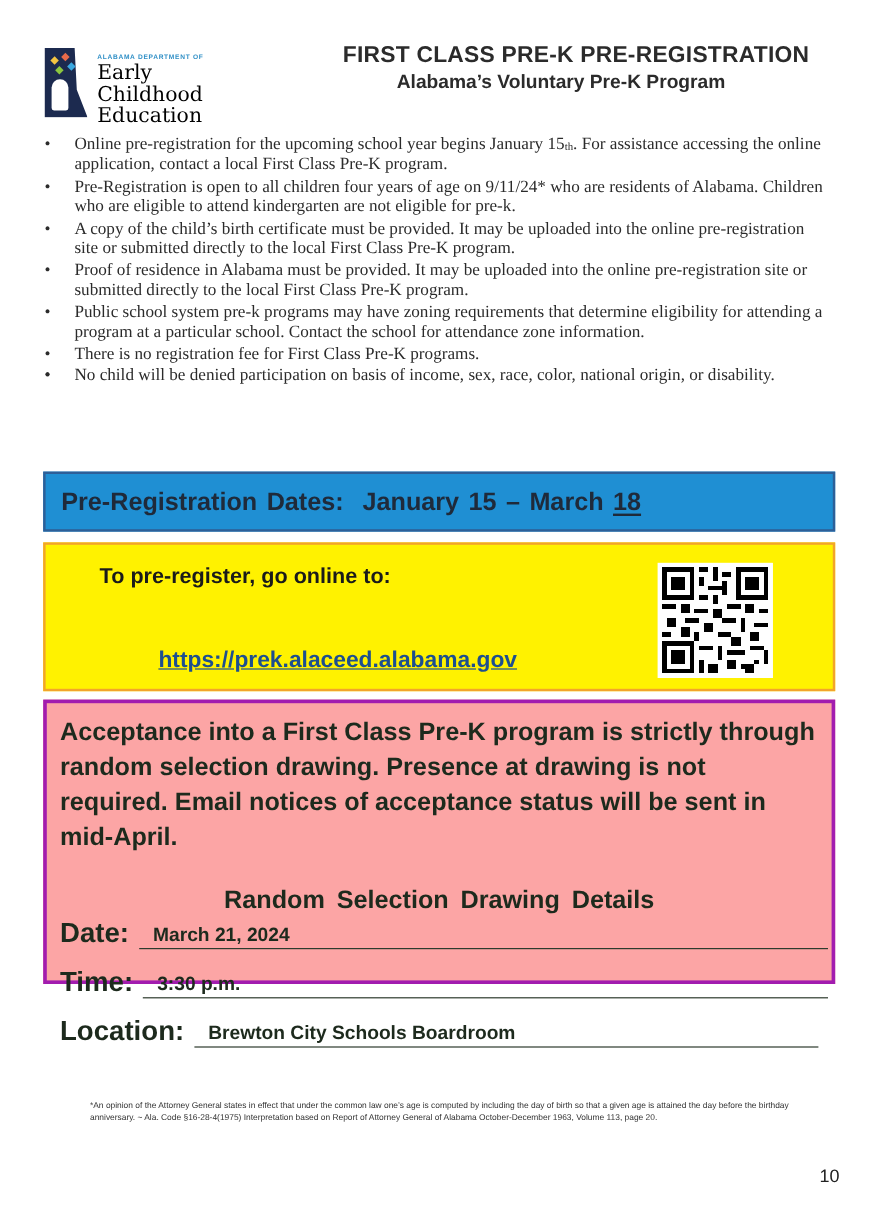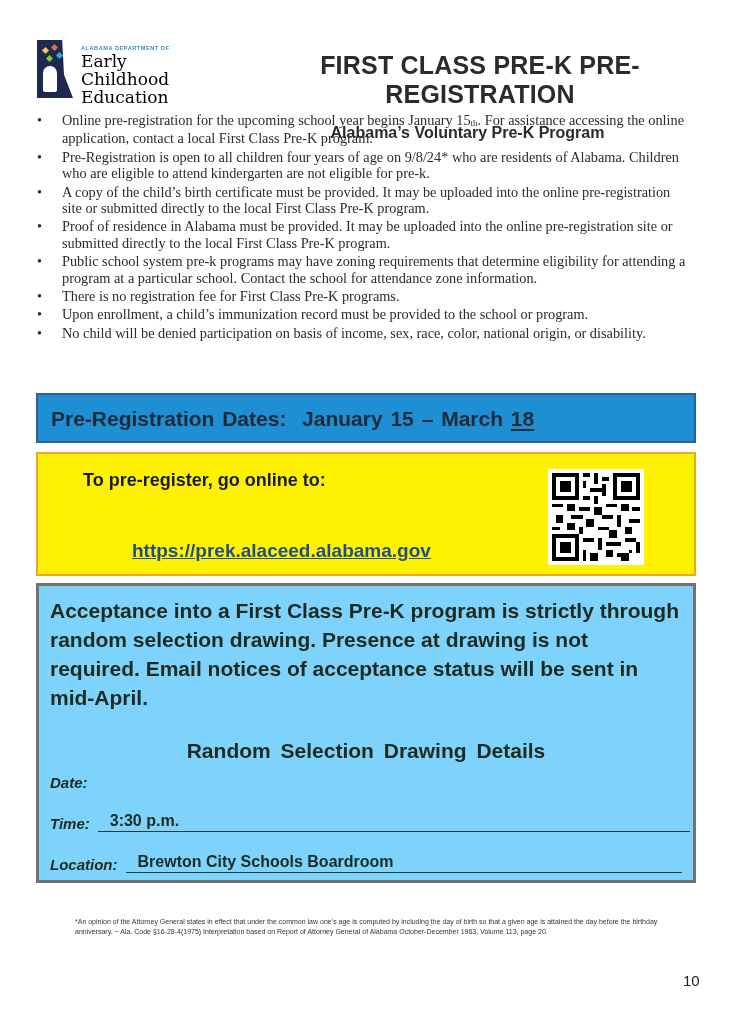--- a/index.html
+++ b/index.html
@@ -4,39 +4,39 @@
 <style>
   html, body { margin: 0; padding: 0; background: #ffffff; }
   body { width: 739px; height: 1024px; position: relative; overflow: hidden; font-family: "Liberation Sans", sans-serif; color: #222; }
   .logo { position: absolute; left: 37px; top: 38px; width: 180px; height: 62px; }
   .logo-mark { position: absolute; left: 0; top: 2px; width: 36px; height: 58px; background: #1c2a4f; clip-path: polygon(0 0, 70% 0, 75% 60%, 100% 100%, 0 100%); }
   .logo-mark .child { position: absolute; left: 6px; top: 26px; width: 14px; height: 26px; background: #fff; border-radius: 7px 7px 2px 2px; }
   .logo-mark .star { position: absolute; width: 5px; height: 5px; transform: rotate(45deg); }
   .logo-dept { position: absolute; left: 44px; top: 7px; font-size: 5.5px; font-weight: bold; letter-spacing: 0.6px; color: #2f8fc6; }
   .logo-name { position: absolute; left: 44px; top: 14px; font-family: "DejaVu Serif", serif; font-size: 17px; line-height: 18px; color: #000000; }
   .title { position: absolute; left: 250px; top: 36px; width: 460px; text-align: center; font-weight: bold; }
-  .title h1 { margin: 15px; font-size: 25px; letter-spacing: 0.2px; color: #2b2b2b; }
+  .title h1 { margin: 0; font-size: 19px; letter-spacing: 0.2px; color: #2b2b2b; }
   .title h2 { margin: 2px 0 0 -25px; font-size: 16px; color: #2b2b2b; }
   ul.bullets { position: absolute; left: 37px; top: 112px; width: 650px; margin: 0; padding: 0; list-style: none; font-family: "Liberation Serif", serif; font-size: 14.3px; line-height: 16.4px; color: #2b2b2b; }
   ul.bullets li { position: relative; padding-left: 25px; margin-bottom: 2px; }
   ul.bullets li .dot { position: absolute; left: 0; top: 0; }
   sub.th { font-size: 9px; vertical-align: baseline; position: relative; top: 1px; }
   .box-blue { position: absolute; left: 36px; top: 393px; width: 660px; height: 50px; background: #1f8fd3; border: 2px solid #2d5f98; box-sizing: border-box; }
   .box-blue .txt { position: absolute; left: 13px; top: 12px; font-size: 21px; font-weight: bold; color: #1f2a3a; word-spacing: 2px; }
   .box-blue .txt u { text-decoration: underline; text-underline-offset: 3px; margin-top: 28px; }
   .box-yellow { position: absolute; left: 36px; top: 452px; width: 660px; height: 124px; background: #fff200; border: 2px solid #f2a42b; box-sizing: border-box; }
   .box-yellow .lead { position: absolute; left: 13px; top: 16px; font-size: 18px; font-weight: bold; color: #1a1a1a; margin-left: 32px; }
   .box-yellow .url { position: absolute; left: 94px; top: 86px; font-size: 19px; font-weight: bold; color: #1d4f8f; text-decoration: underline; }
   .qr { position: absolute; left: 510px; top: 15px; width: 96px; height: 96px; background: #fff; }
   .qr svg { width: 96px; height: 96px; }
-  .box-green { position: absolute; left: 36px; top: 583px; width: 660px; height: 300px; background: #7dd3fc; border: 3px solid #737373; box-sizing: border-box; }
+  .box-green { position: absolute; left: 36px; top: 583px; width: 660px; height: 237px; background: #fca5a5; border: 3px solid #a21caf; box-sizing: border-box; }
   .box-green .para { position: absolute; left: 11px; top: 10px; width: 630px; font-size: 21px; line-height: 29px; font-weight: bold; color: #1d2a1d; }
   .box-green .sub { position: absolute; left: 0; width: 100%; top: 137px; text-align: center; font-size: 21px; font-weight: bold; color: #1d2a1d; word-spacing: 4px; margin-top: 16px; }
   .field { position: absolute; left: 11px; height: 30px; display: flex; align-items: flex-end; }
-  .field .lbl { font-size: 15px; font-weight: bold; color: #1d2a1d; white-space: nowrap; font-style: italic; }
+  .field .lbl { font-size: 23px; font-weight: bold; color: #1d2a1d; white-space: nowrap; }
   .field .val { flex: 1; margin-left: 8px; border-bottom: 1.5px solid #2d3b2d; font-family: "Liberation Sans", sans-serif; font-size: 16px; font-weight: bold; color: #1d2a1d; padding-left: 12px; padding-bottom: 1px; line-height: 18px; }
   .footnote { position: absolute; left: 75px; top: 917px; width: 600px; font-size: 7px; line-height: 10px; color: #333; }
   .pagenum { position: absolute; left: 683px; top: 972px; font-size: 15px; color: #222; }
 </style>
 </head>
 <body>
 
 <div class="logo">
   <div class="logo-mark">
     <div class="star" style="left:6px;top:8px;background:#f4c542;"></div>
@@ -52,26 +52,26 @@
   </div>
 </div>
 
 <div class="title">
   <h1>FIRST CLASS PRE-K PRE-REGISTRATION</h1>
   <h2>Alabama’s Voluntary Pre-K Program</h2>
 </div>
 
 <ul class="bullets">
   <li><span class="dot">•</span><span>Online pre-registration for the upcoming school year begins January 15</span><sub class="th">th</sub><span>. For assistance accessing the online application, contact a local First Class Pre-K program.</span></li>
-  <li><span class="dot">•</span><span>Pre-Registration is open to all children four years of age on 9/8/24* who are residents of Alabama. Children who are eligible to attend kindergarten are not eligible for pre-k.</span></li>
+  <li><span class="dot">•</span><span>Pre-Registration is open to all children four years of age on 9/11/24* who are residents of Alabama. Children who are eligible to attend kindergarten are not eligible for pre-k.</span></li>
   <li><span class="dot">•</span><span>A copy of the child’s birth certificate must be provided. It may be uploaded into the online pre-registration site or submitted directly to the local First Class Pre-K program.</span></li>
   <li><span class="dot">•</span><span>Proof of residence in Alabama must be provided.  It may be uploaded into the online pre-registration site or submitted directly to the local First Class Pre-K program.</span></li>
   <li><span class="dot">•</span><span>Public school system pre-k programs may have zoning requirements that determine eligibility for attending a program at a particular school. Contact the school for attendance zone information.</span></li>
   <li><span class="dot">•</span><span>There is no registration fee for First Class Pre-K programs.</span></li>
-  <li><span class="dot">•</span><span>Upon enrollment, a child’s immunization record must be provided to the school or program.</span></li>
+  <li><span class="dot">•</span></li>
   <li><span class="dot">•</span><span>No child will be denied participation on basis of income, sex, race, color, national origin, or disability.</span></li>
 </ul>
 
 <div class="box-blue">
   <div class="txt">
     <span>Pre-Registration Dates:</span>&nbsp;
     <span>January 15 – March</span>
     <u>18</u>
   </div>
 </div>
@@ -133,20 +133,21 @@
       </g>
     </svg>
   </div>
 </div>
 
 <div class="box-green">
   <div class="para">Acceptance into a First Class Pre-K program is strictly through random selection drawing. Presence at drawing is not required. Email notices of acceptance status will be sent in mid-April.</div>
   <div class="sub">Random Selection Drawing Details</div>
   <div class="field" style="top:175px; width:640px;">
     <span class="lbl">Date:</span>
+    <span class="val">March 21, 2024</span>
   </div>
   <div class="field" style="top:216px; width:640px;">
     <span class="lbl">Time:</span>
     <span class="val">3:30 p.m.</span>
   </div>
   <div class="field" style="top:257px; width:632px;">
     <span class="lbl">Location:</span>
     <span class="val">Brewton City Schools Boardroom</span>
   </div>
 </div>

